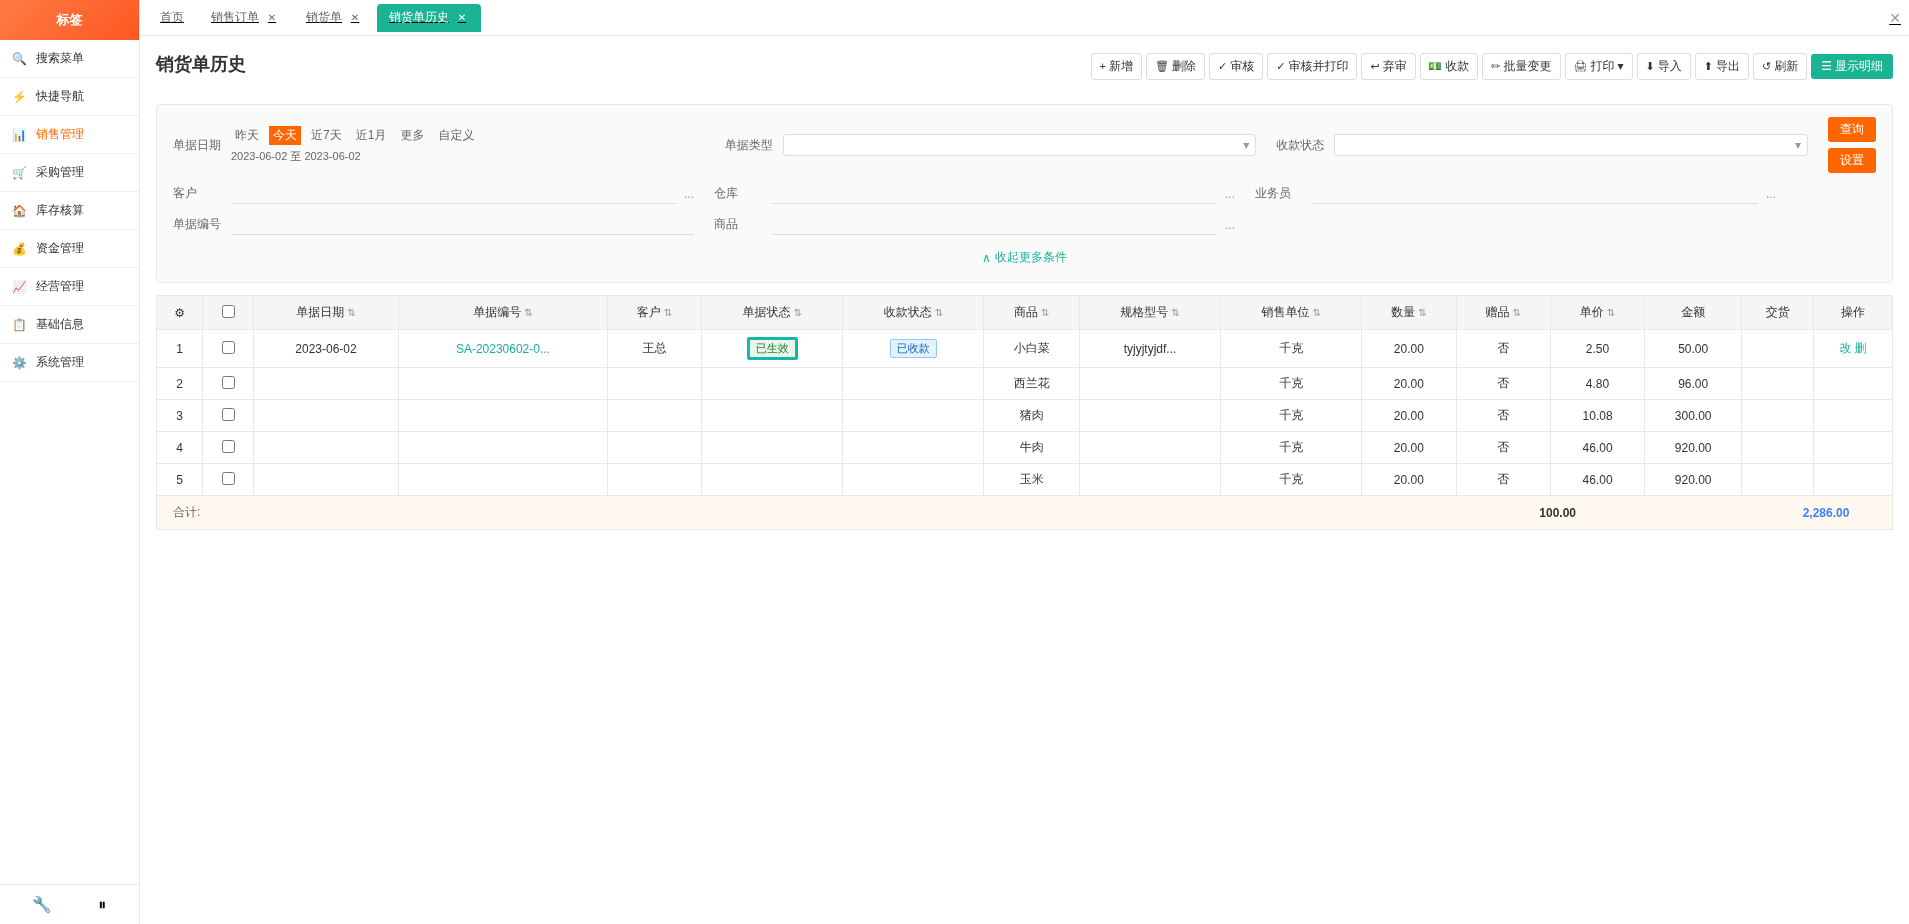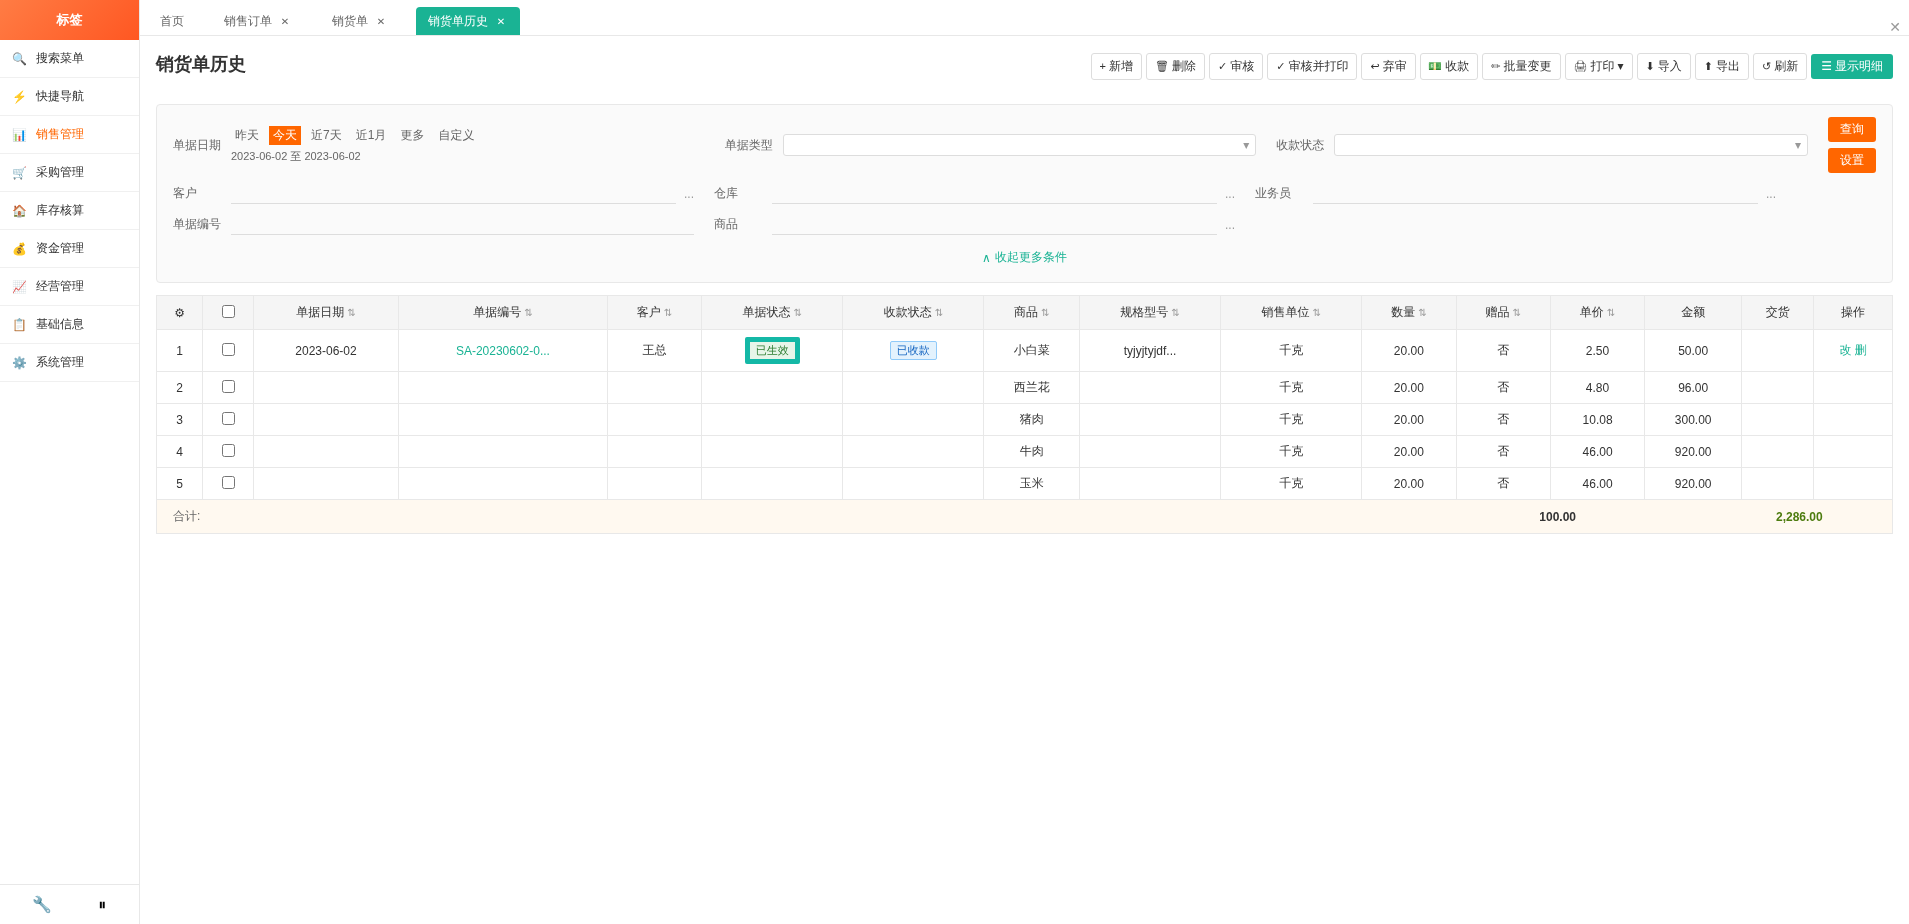--- a/index.html
+++ b/index.html
@@ -49,26 +49,27 @@
       flex: 1;
       display: flex;
       flex-direction: column;
       overflow: hidden;
     }
 
     
     .tab-bar {
       background: #fff;
       display: flex;
-      align-items: flex-end;
+      align-items: center;
       border-bottom: 1px solid #e8e8e8;
       height: 36px;
       padding: 0 8px;
-      gap: 16px;
+      gap: 3px;
       flex-shrink: 0;
+      text-decoration: underline;
     }
     .tab {
       display: flex;
       align-items: center;
       padding: 0 12px;
       height: 28px;
       border-radius: 4px 4px 0 0;
       cursor: pointer;
       color: #666;
       gap: 6px;
@@ -223,42 +224,42 @@
       text-align: center;
       color: #333;
     }
     .data-table .sort-icon { color: #999; font-size: 10px; }
     .status-badge {
       display: inline-block;
       padding: 1px 6px;
       border-radius: 2px;
       font-size: 11px;
     }
-    .status-active { background: #e8f5e9; color: #2e7d32; border: 5px solid #14b8a6; }
+    .status-active { background: #e8f5e9; color: #2e7d32; border: 3px solid #14b8a6; }
     .status-paid { background: #e3f2fd; color: #1565c0; border: 1px solid #90caf9; }
 
     .th-with-sort {
       display: flex;
       align-items: center;
       justify-content: center;
       gap: 3px;
     }
 
     
     .table-footer {
       display: flex;
       align-items: center;
       background: #fff9f0;
       border: 1px solid #e8e8e8;
       border-top: none;
       padding: 8px 16px;
     }
     .total-label { color: #666; margin-right: 16px; }
     .total-qty { margin-right: auto; color: #333; font-weight: bold; }
-    .total-amount { color: #4d7c0f; font-weight: bold; min-width: 100px; text-align: left; }
+    .total-amount { color: #3b82f6; font-weight: bold; min-width: 100px; text-align: center; }
 
     
     .pagination {
       display: flex;
       align-items: center;
       justify-content: flex-end;
       padding: 10px 16px;
       gap: 8px;
       color: #666;
     }

